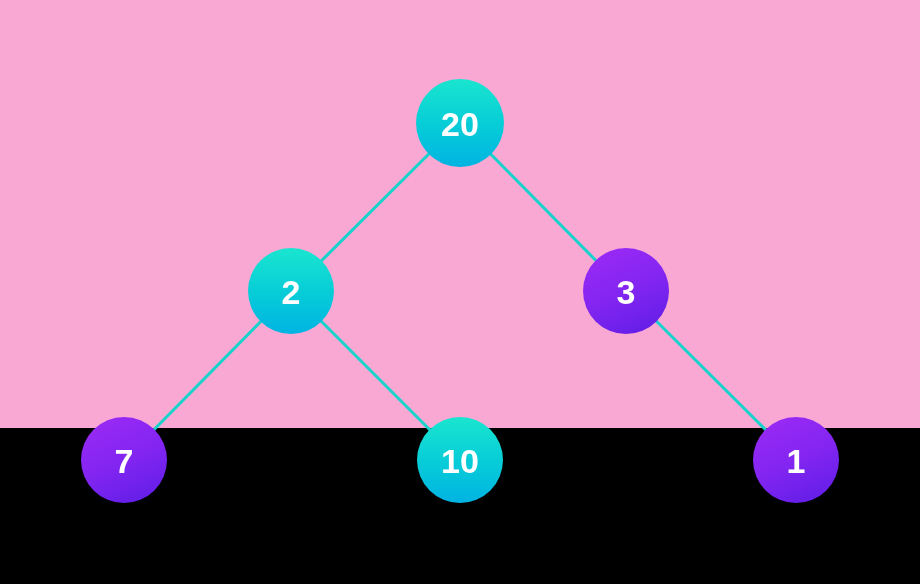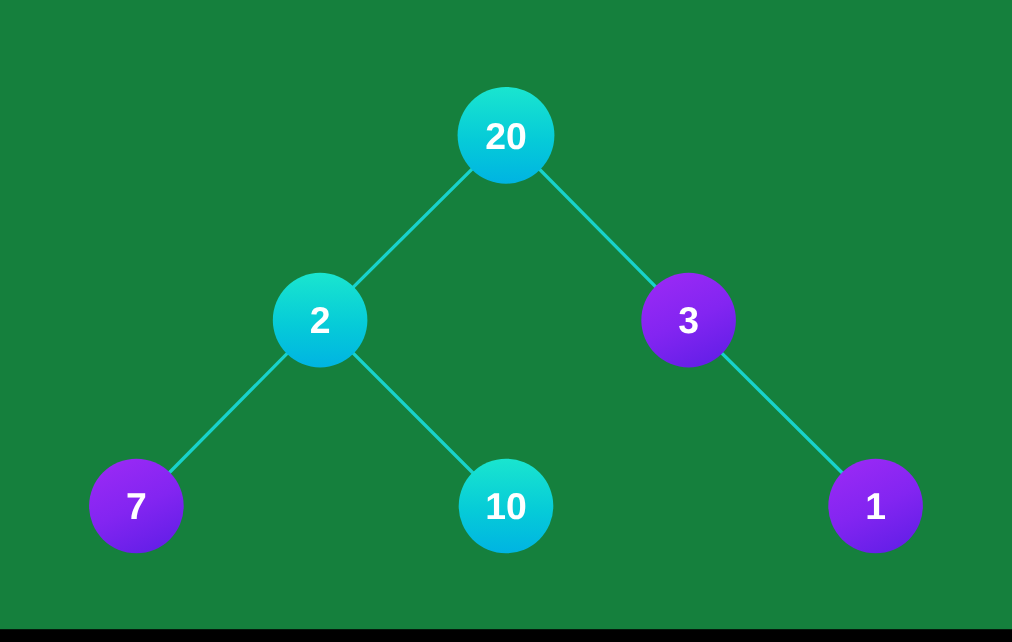--- a/index.html
+++ b/index.html
@@ -9,22 +9,22 @@
   }
   body {
     width: 920px;
     height: 584px;
     overflow: hidden;
     font-family: "Liberation Sans", sans-serif;
   }
   #canvas-root {
     position: relative;
     width: 920px;
-    height: 572px;
-    background: #15803d;
+    height: 428px;
+    background: #f9a8d4;
   }
   #tree-svg {
     position: absolute;
     top: 0;
     left: 0;
     width: 920px;
     height: 584px;
     display: block;
   }
   .node-label {

